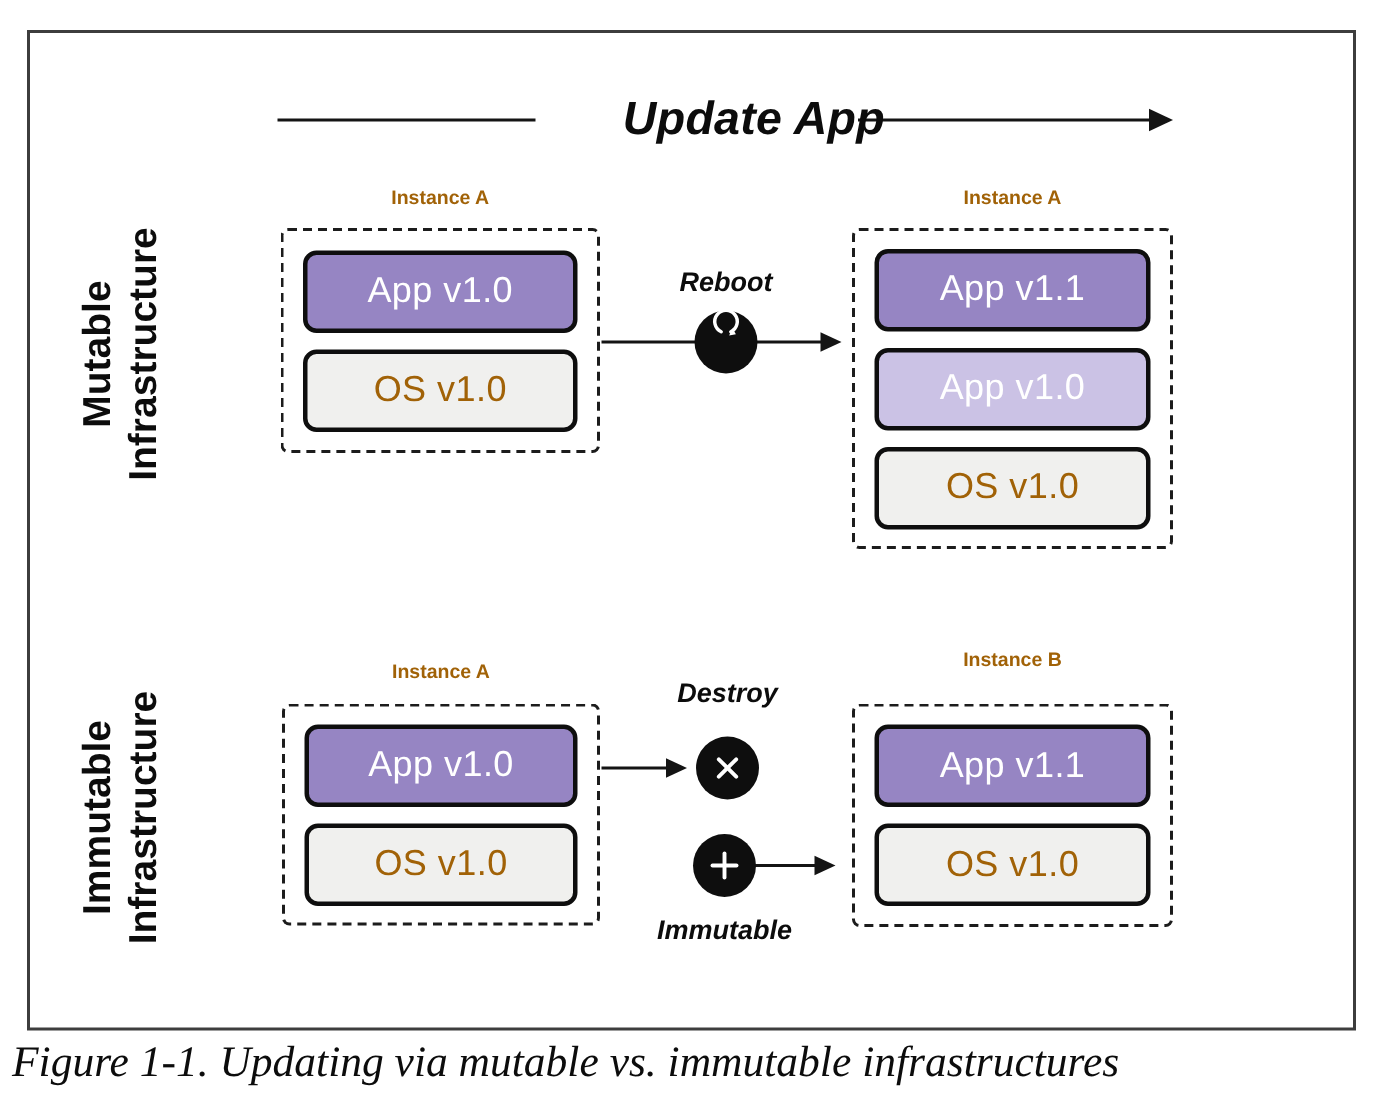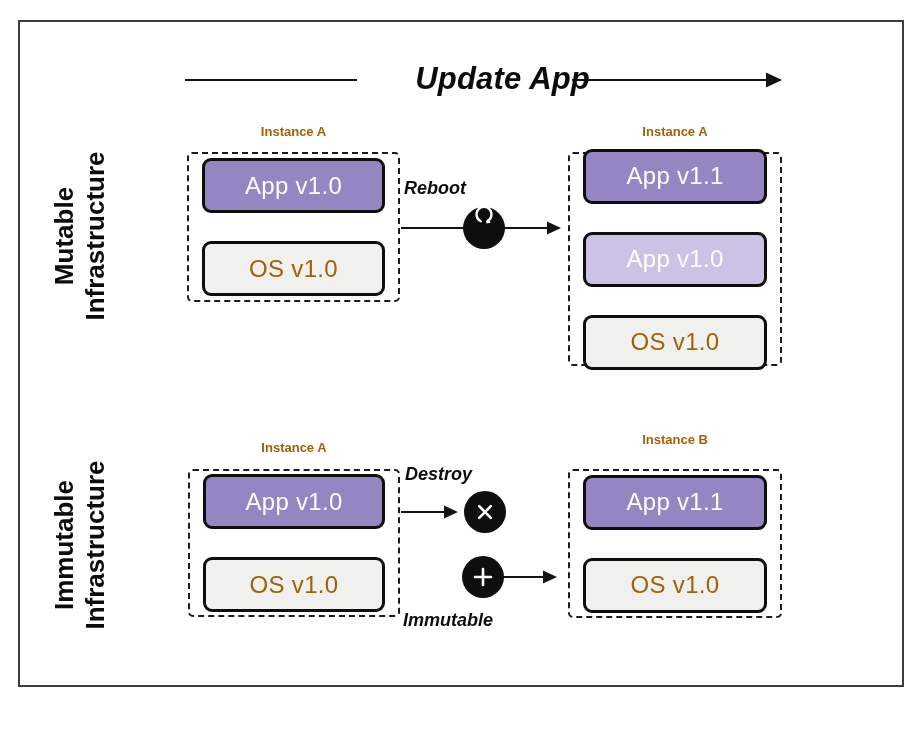--- a/index.html
+++ b/index.html
@@ -56,38 +56,39 @@
     font-size: 13px;
     font-weight: 700;
     color: #a16207;
   }
   .dashed-box {
     position: absolute;
     border: 2px dashed #1c1c1c;
     border-radius: 5px;
     display: flex; flex-direction: column;
     justify-content: center;
-    gap: 28px;
+    gap: 11px;
     padding: 0 13px;
     background: transparent;
   }
   .ibox {
     flex: none;
     height: 55px;
     border: 3px solid #0e0e0e;
     border-radius: 9px;
     display: flex; align-items: center; justify-content: center;
     font-size: 24px;
     letter-spacing: 0.3px;
   }
   .v-purple       { background: var(--purple, #9685c3); color: #ffffff; }
   .v-light-purple { background: var(--light-purple, #cbc2e5); color: #ffffff; }
   .v-gray         { background: var(--gray, #f0f0ee); color: #a16207; }
   .action-label {
     position: absolute;
+    text-align: center;
     font-size: 18px;
     font-weight: 700;
     font-style: italic;
     color: #0c0c0c;
   }
   .caption {
     position: absolute;
     left: 8px; top: 692px;
     width: 900px;
     font-family: "Liberation Serif", serif;
@@ -161,23 +162,24 @@
     <span>Immutable</span>
     <span>Infrastructure</span>
   </div>
 
   <div class="instance-title" style="left:188px; top:440px; width:212px;">Instance A</div>
   <div class="dashed-box" style="left:188px; top:469px; width:212px; height:148px;">
     <div class="ibox v-purple">App v1.0</div>
     <div class="ibox v-gray">OS v1.0</div>
   </div>
 
-  <div class="action-label" style="left:405px; top:464px; width:160px;">Destroy</div>
+  <div class="action-label" style="left:405px; top:452px; width:160px;">Destroy</div>
   <div class="action-label" style="left:403px; top:610px; width:160px;">Immutable</div>
 
   <div class="instance-title" style="left:568px; top:432px; width:214px;">Instance B</div>
   <div class="dashed-box" style="left:568px; top:469px; width:214px; height:149px;">
     <div class="ibox v-purple">App v1.1</div>
     <div class="ibox v-gray">OS v1.0</div>
   </div>
 
+  <div class="caption">Figure 1-1. Updating via mutable vs. immutable infrastructures</div>
 
 </div>
 
 </body></html>

